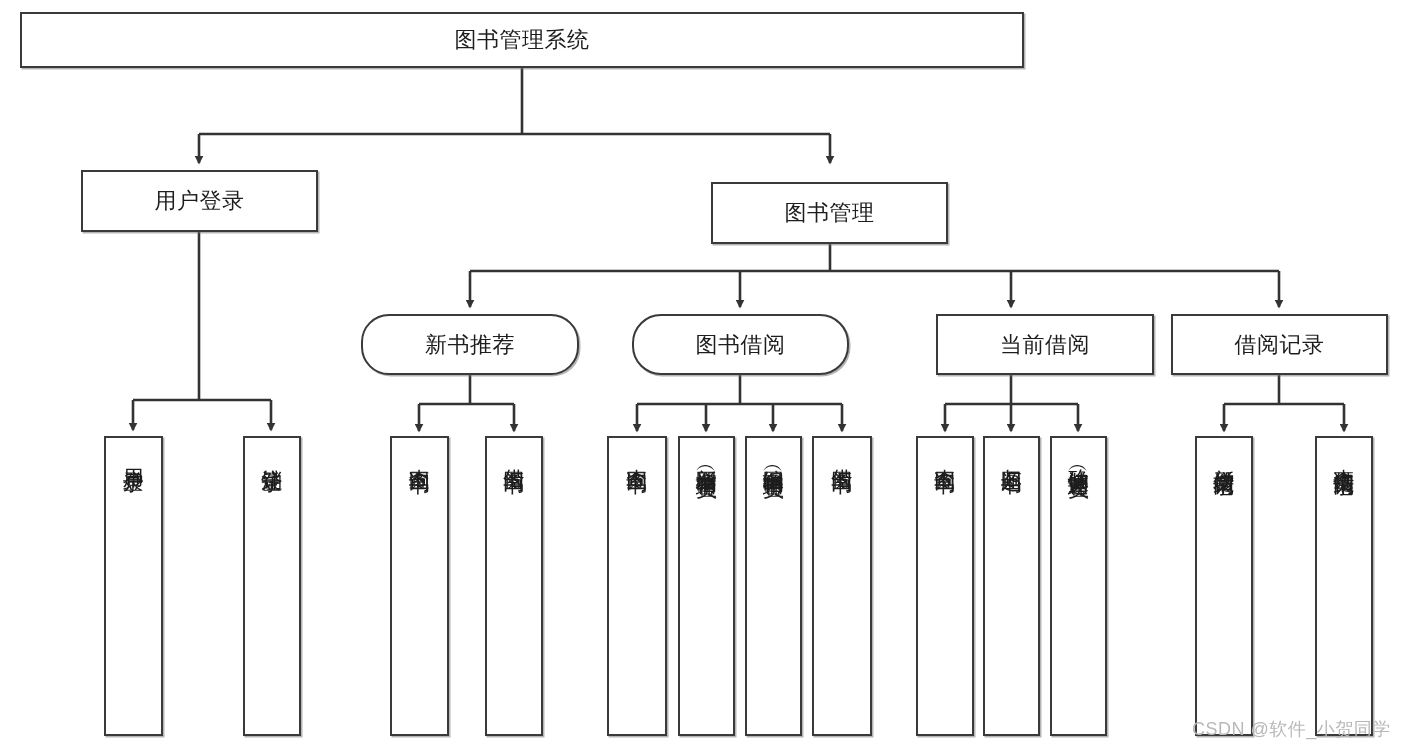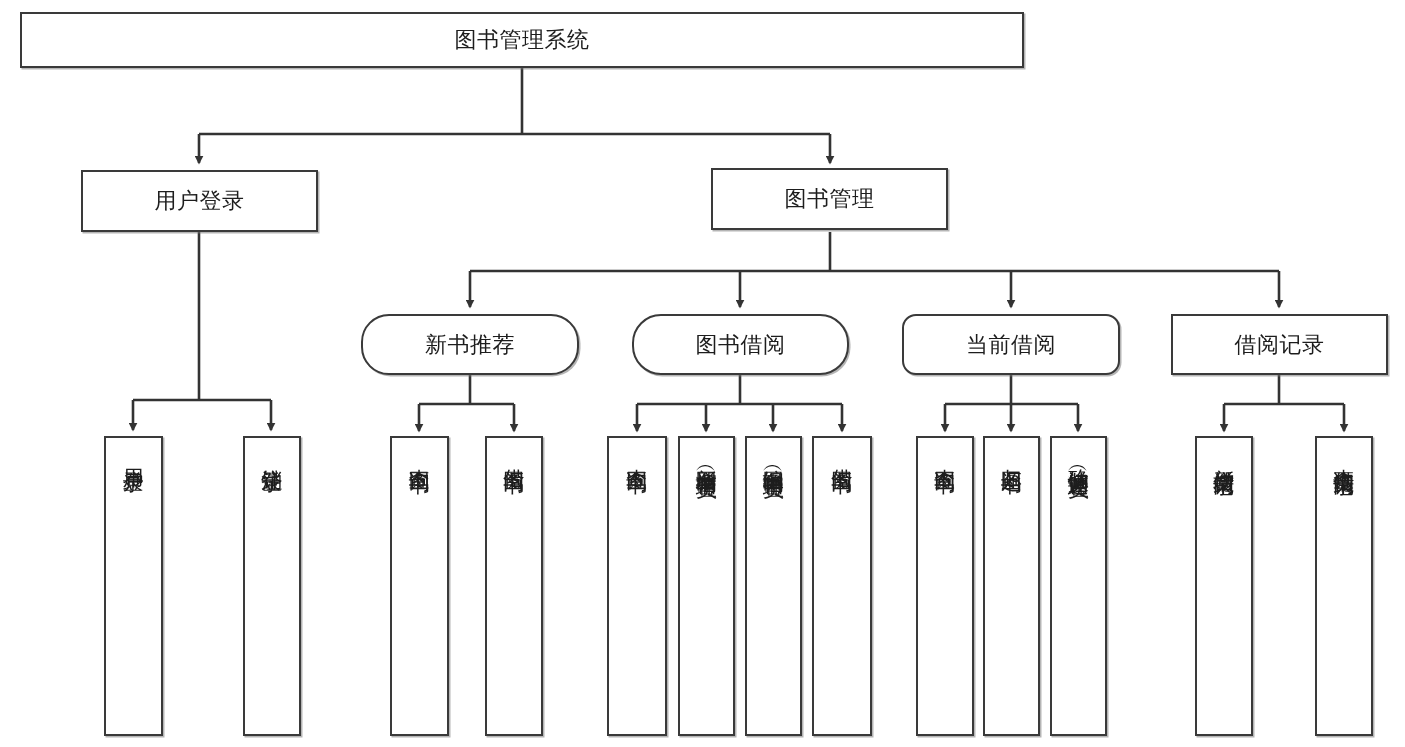--- a/index.html
+++ b/index.html
@@ -130,33 +130,33 @@
   </svg>
 
   <div class="node root horiz" style="left:20px; top:12px; width:1004px; height:56px;">
     <span class="label">图书管理系统</span>
   </div>
 
   <div class="node horiz" style="left:81px; top:170px; width:237px; height:62px;">
     <span class="label">用户登录</span>
   </div>
 
-  <div class="node horiz" style="left:711px; top:168px; width:237px; height:62px;font-family:Liberation Serif, serif;">
+  <div class="node horiz" style="left:711px; top:182px; width:237px; height:62px;font-family:Liberation Serif, serif;">
     <span class="label">图书管理</span>
   </div>
 
   <div class="node horiz" style="left:361px; top:314px; width:218px; height:61px;border-radius:28px;">
     <span class="label">新书推荐</span>
   </div>
 
   <div class="node horiz" style="left:632px; top:314px; width:217px; height:61px;border-radius:29px;">
     <span class="label">图书借阅</span>
   </div>
 
-  <div class="node horiz" style="left:902px; top:314px; width:218px; height:61px;border-radius:14px;">
+  <div class="node horiz" style="left:936px; top:314px; width:218px; height:61px;">
     <span class="label">当前借阅</span>
   </div>
 
   <div class="node horiz" style="left:1171px; top:314px; width:217px; height:61px;">
     <span class="label">借阅记录</span>
   </div>
 
   <div class="node vert" style="left:104px; top:436px; width:59px; height:300px;">
     <span class="label">用户登录</span>
   </div>
@@ -202,14 +202,15 @@
   </div>
 
   <div class="node vert" style="left:1195px; top:436px; width:58px; height:300px;">
     <span class="label">新增借阅记录</span>
   </div>
 
   <div class="node vert" style="left:1315px; top:436px; width:58px; height:300px;">
     <span class="label">查询借阅记录</span>
   </div>
 
+  <div class="watermark" style="left:1192px; top:717px;">CSDN @软件_小贺同学</div>
 
 </div>
 
 </body></html>

